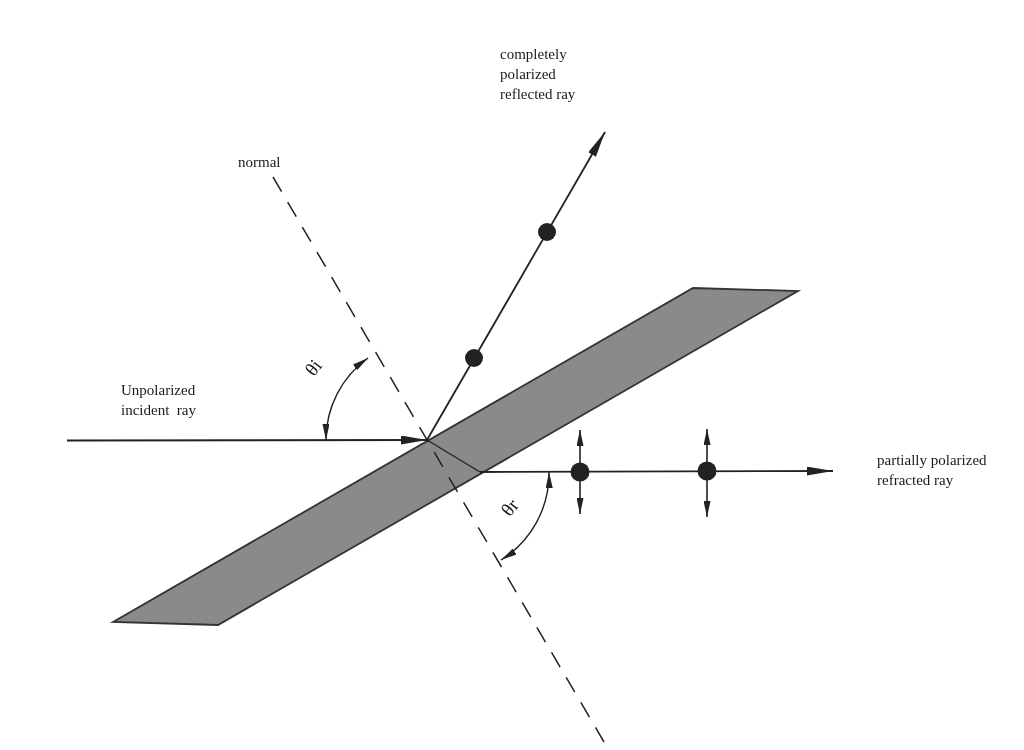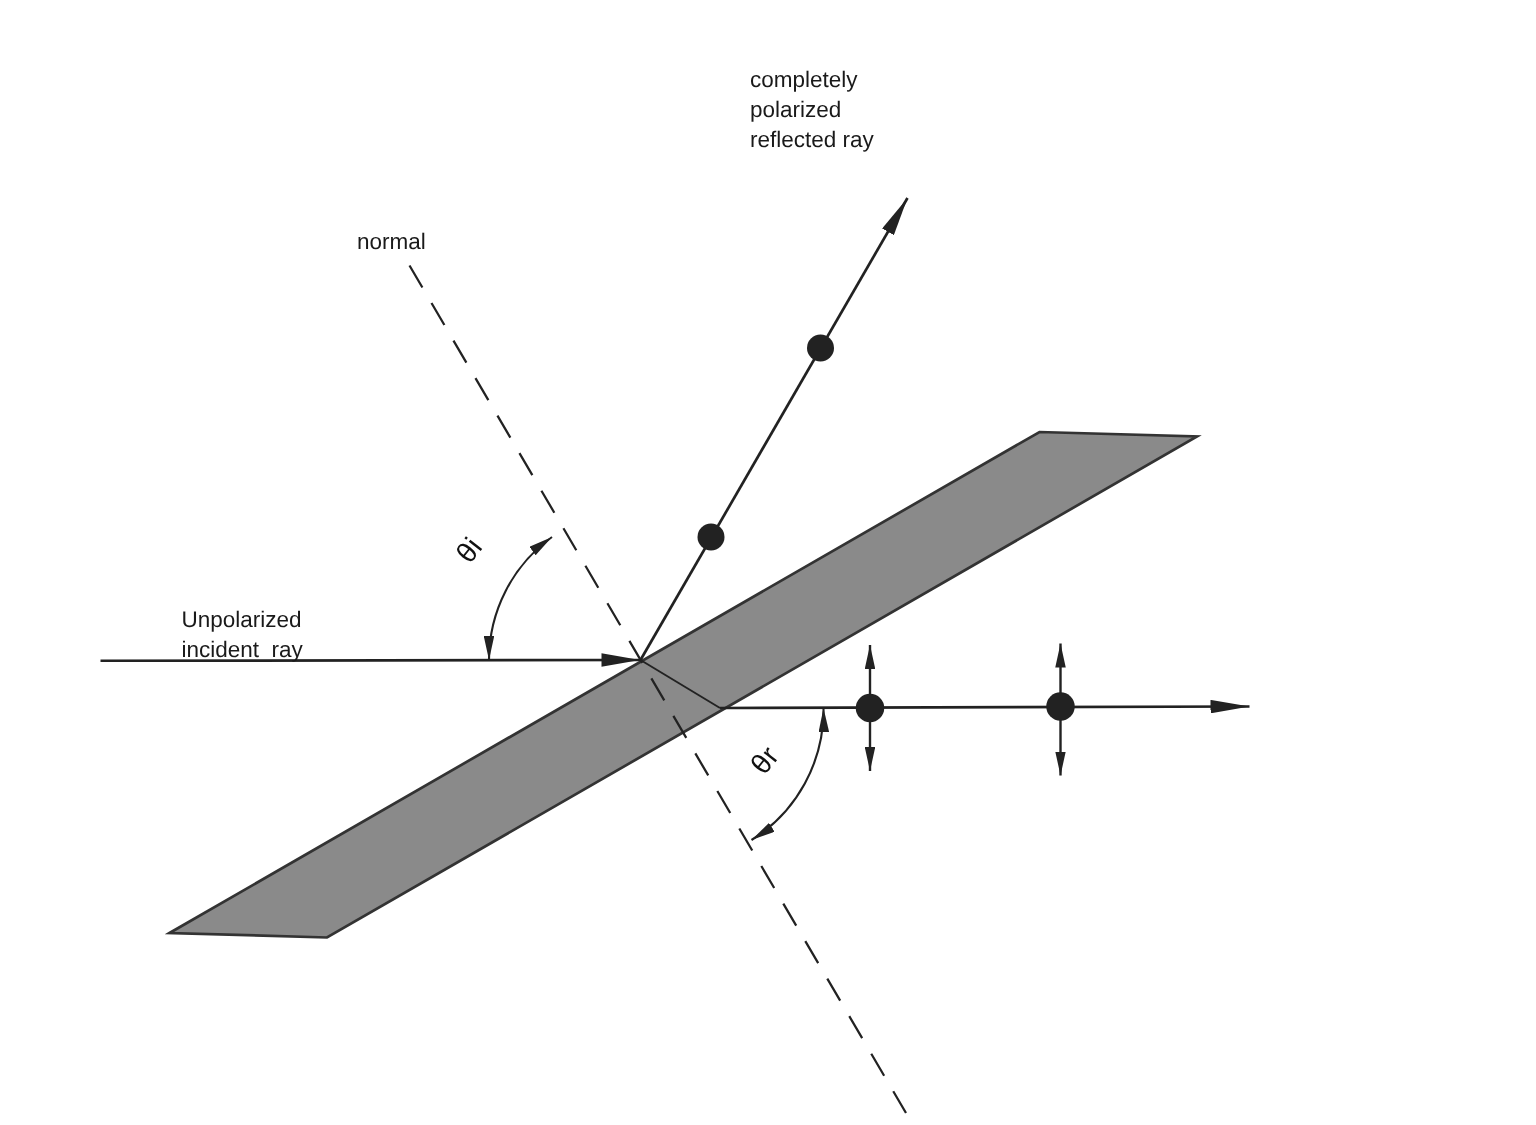--- a/index.html
+++ b/index.html
@@ -2,21 +2,21 @@
 <html><head>
 <meta charset="utf-8">
 <style>
   html, body { margin: 0; padding: 0; background: #ffffff; }
   .canvas {
     position: relative;
     width: 1024px;
     height: 750px;
     background: #ffffff;
     overflow: hidden;
-    font-family: Liberation Sans, sans-serif;
+    font-family: Liberation Serif, serif;
   }
   .canvas svg { position: absolute; left: 0; top: 0; }
   .label {
     position: absolute;
     color: #1a1a1a;
     font-size: 15px;
     line-height: 20px;
     white-space: pre;
   }
   .theta {
@@ -75,21 +75,23 @@
       <circle cx="707" cy="471" r="9.5"></circle>
     </g>
   </svg>
 
   <div class="label" style="left:500px; top:44px;">completely
 polarized
 reflected ray</div>
 
   <div class="label" style="left:238px; top:152px;">normal</div>
 
-  <div class="label" style="left:121px; top:380px;margin-top:24px;">Unpolarized
+  <div class="label" style="left:121px; top:380px;">Unpolarized
 incident  ray</div>
 
+  <div class="label" style="left:877px; top:450px;">partially polarized
+refracted ray</div>
 
   <div class="theta" style="left:306px; top:358px;">θi</div>
 
   <div class="theta" style="left:502px; top:498px;">θr</div>
 
 </div>
 
 </body></html>

